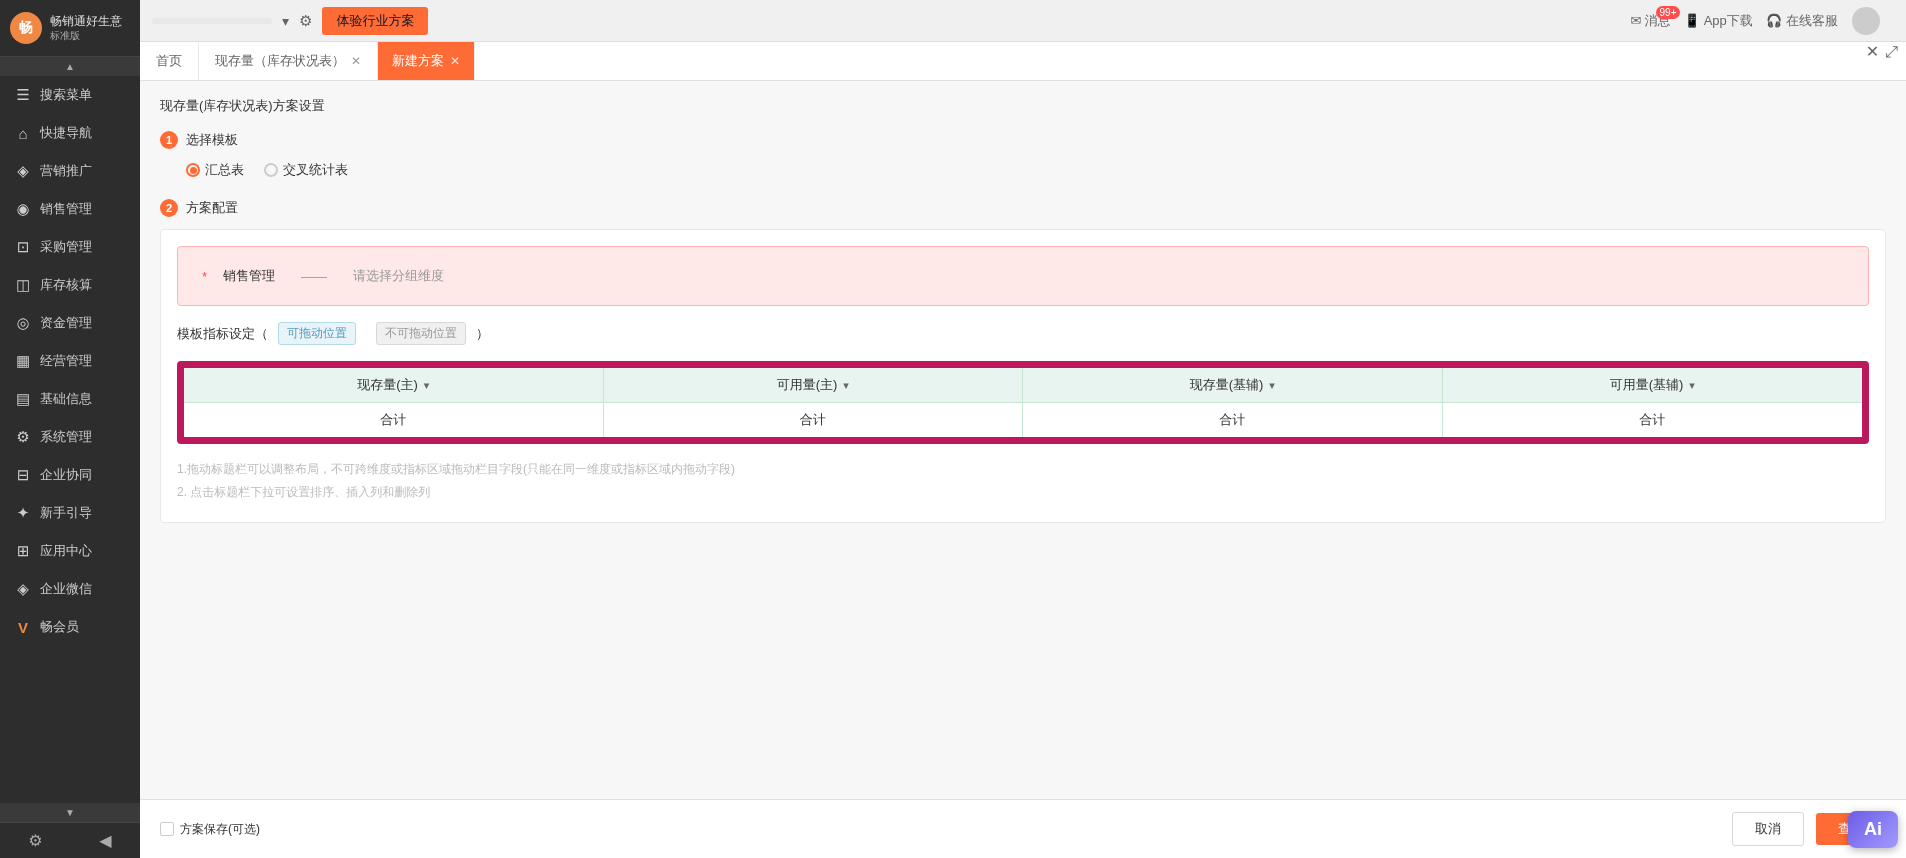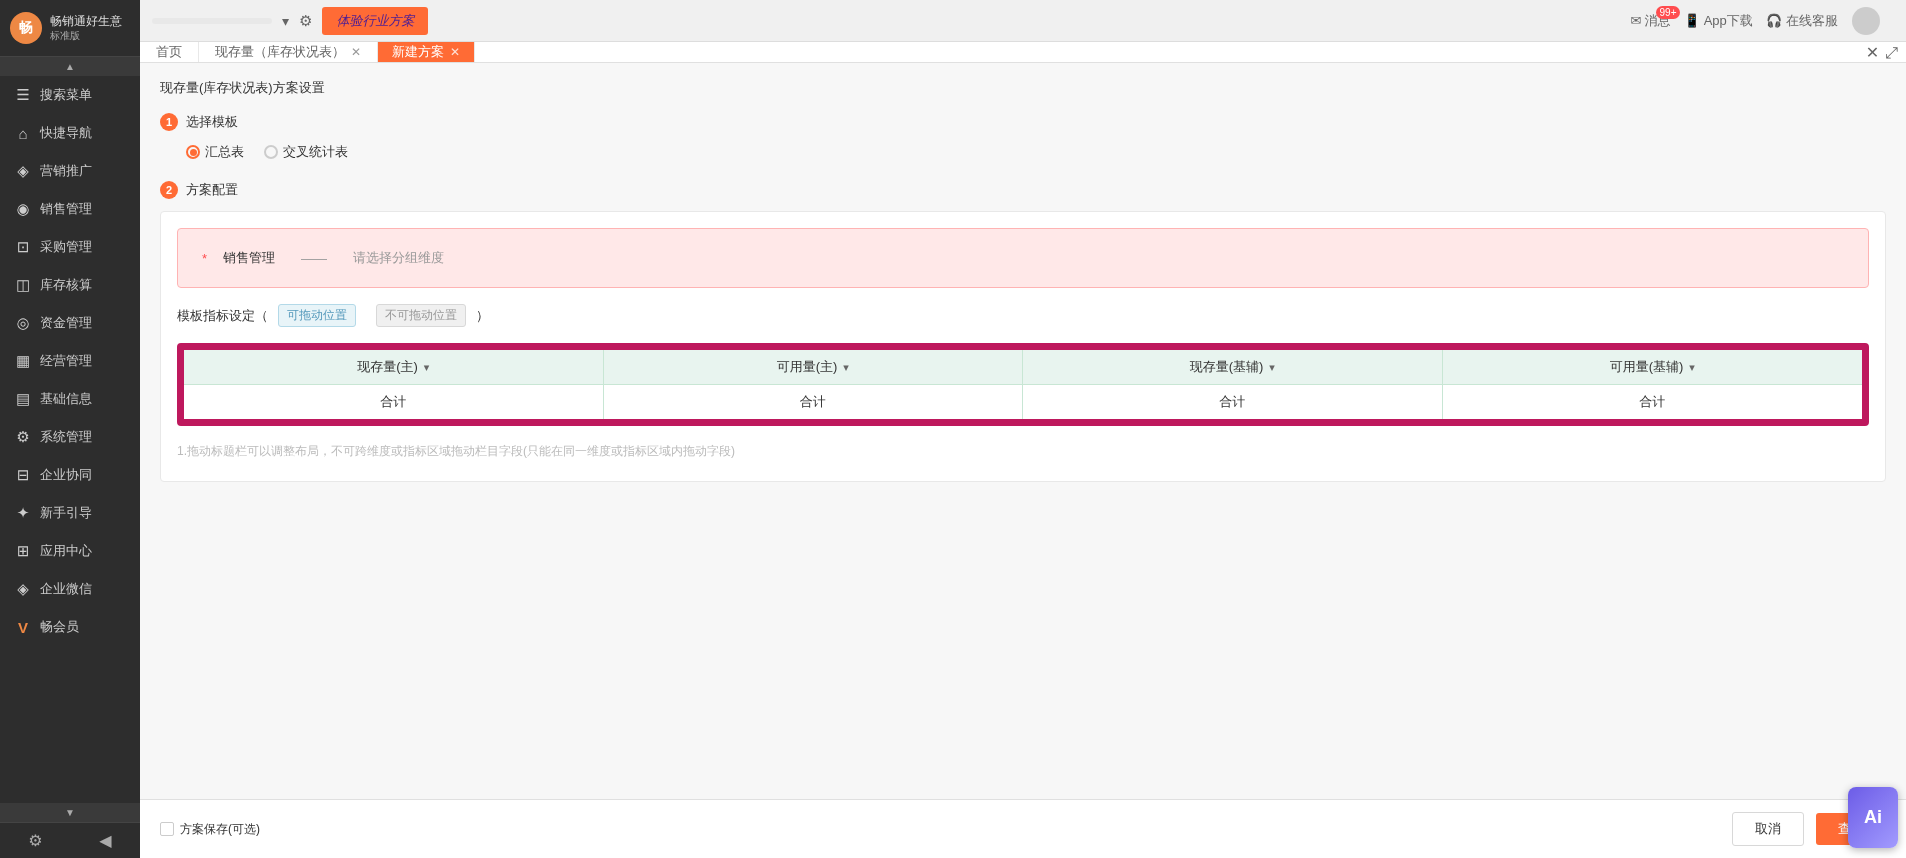--- a/index.html
+++ b/index.html
@@ -64,39 +64,39 @@
       gap: 10px;
       height: 42px;
     }
     .topbar-search {
       background: #e8e8e8; border-radius: 3px; padding: 3px 10px;
       font-size: 12px; color: #999; width: 120px;
     }
     .topbar-dropdown { font-size: 14px; color: #666; cursor: pointer; }
     .topbar-gear { font-size: 15px; color: #666; cursor: pointer; }
     .topbar-industry-btn {
-      background: #ff6b35; color: #4c1d95; border: none; border-radius: 3px;
-      padding: 5px 14px; font-size: 13px; cursor: pointer; font-style: italic;
+      background: #ff6b35; color: #0f172a; border: none; border-radius: 3px;
+      padding: 5px 14px; font-size: 13px; cursor: pointer;
     }
     .topbar-spacer { flex: 1; }
     .topbar-right { display: flex; align-items: center; gap: 14px; }
     .topbar-msg { position: relative; font-size: 13px; color: #666; cursor: pointer; display: flex; align-items: center; gap: 3px; }
     .badge { background: #ff4d4f; color: white; font-size: 10px; border-radius: 8px; padding: 1px 4px; position: absolute; top: -6px; right: -10px; }
     .topbar-app { font-size: 13px; color: #666; cursor: pointer; display: flex; align-items: center; gap: 3px; }
     .topbar-service { font-size: 13px; color: #666; cursor: pointer; display: flex; align-items: center; gap: 3px; }
     .topbar-avatar { width: 28px; height: 28px; background: #ccc; border-radius: 50%; cursor: pointer; }
     .topbar-username { font-size: 12px; color: #666; cursor: pointer; }
 
     
     .tabs-bar {
       background: #fff;
       display: flex;
-      align-items: flex-end;
+      align-items: flex-start;
       border-bottom: 1px solid #e0e0e0;
-      height: 21px;
+      height: 39px;
       padding: 0;
     }
     .tab {
       padding: 8px 16px; font-size: 13px; color: #666;
       cursor: pointer; border-right: 1px solid #e8e8e8;
       display: flex; align-items: center; gap: 6px;
       height: 100%;
     }
     .tab-close { color: #999; font-size: 12px; cursor: pointer; }
     .tab-new {
@@ -206,21 +206,21 @@
     }
     .btn-query {
       background: #ff6b35; color: white; border: none;
       padding: 7px 22px; border-radius: 3px; font-size: 13px; cursor: pointer;
     }
 
     
     .ai-badge {
       position: fixed; bottom: 10px; right: 8px;
       background: linear-gradient(135deg, #6c5ce7, #a29bfe);
-      color: white; border-radius: 8px; padding: 20px 16px;
+      color: white; border-radius: 8px; padding: 8px 16px;
       font-size: 18px; font-weight: bold; cursor: pointer;
       box-shadow: 0 2px 8px rgba(0,0,0,0.3);
     }
   </style>
 </head>
 <body>
 
 <div class="sidebar">
   <div class="sidebar-logo">
     <div class="sidebar-logo-icon">畅</div>
@@ -412,20 +412,23 @@
                 <div class="stats-cell">合计</div>
                 <div class="stats-cell">合计</div>
                 <div class="stats-cell">合计</div>
                 <div class="stats-cell">合计</div>
               </div>
             </div>
           </div>
 
           <div class="tips-section">
             <div class="tip-item" style="color:#bbb;font-size:12px;">1.拖动标题栏可以调整布局，不可跨维度或指标区域拖动栏目字段(只能在同一维度或指标区域内拖动字段)</div>
+            <div class="tip-item" style="color:#bbb;font-size:12px;">
+              <span>2. 点击标题栏下拉可设置排序、插入列和删除列</span>
+            </div>
           </div>
         </div>
       </div>
 
     </div>
   </div>
 
   <div class="bottom-bar">
     <label class="save-checkbox-label">
       <div class="save-checkbox"></div>

